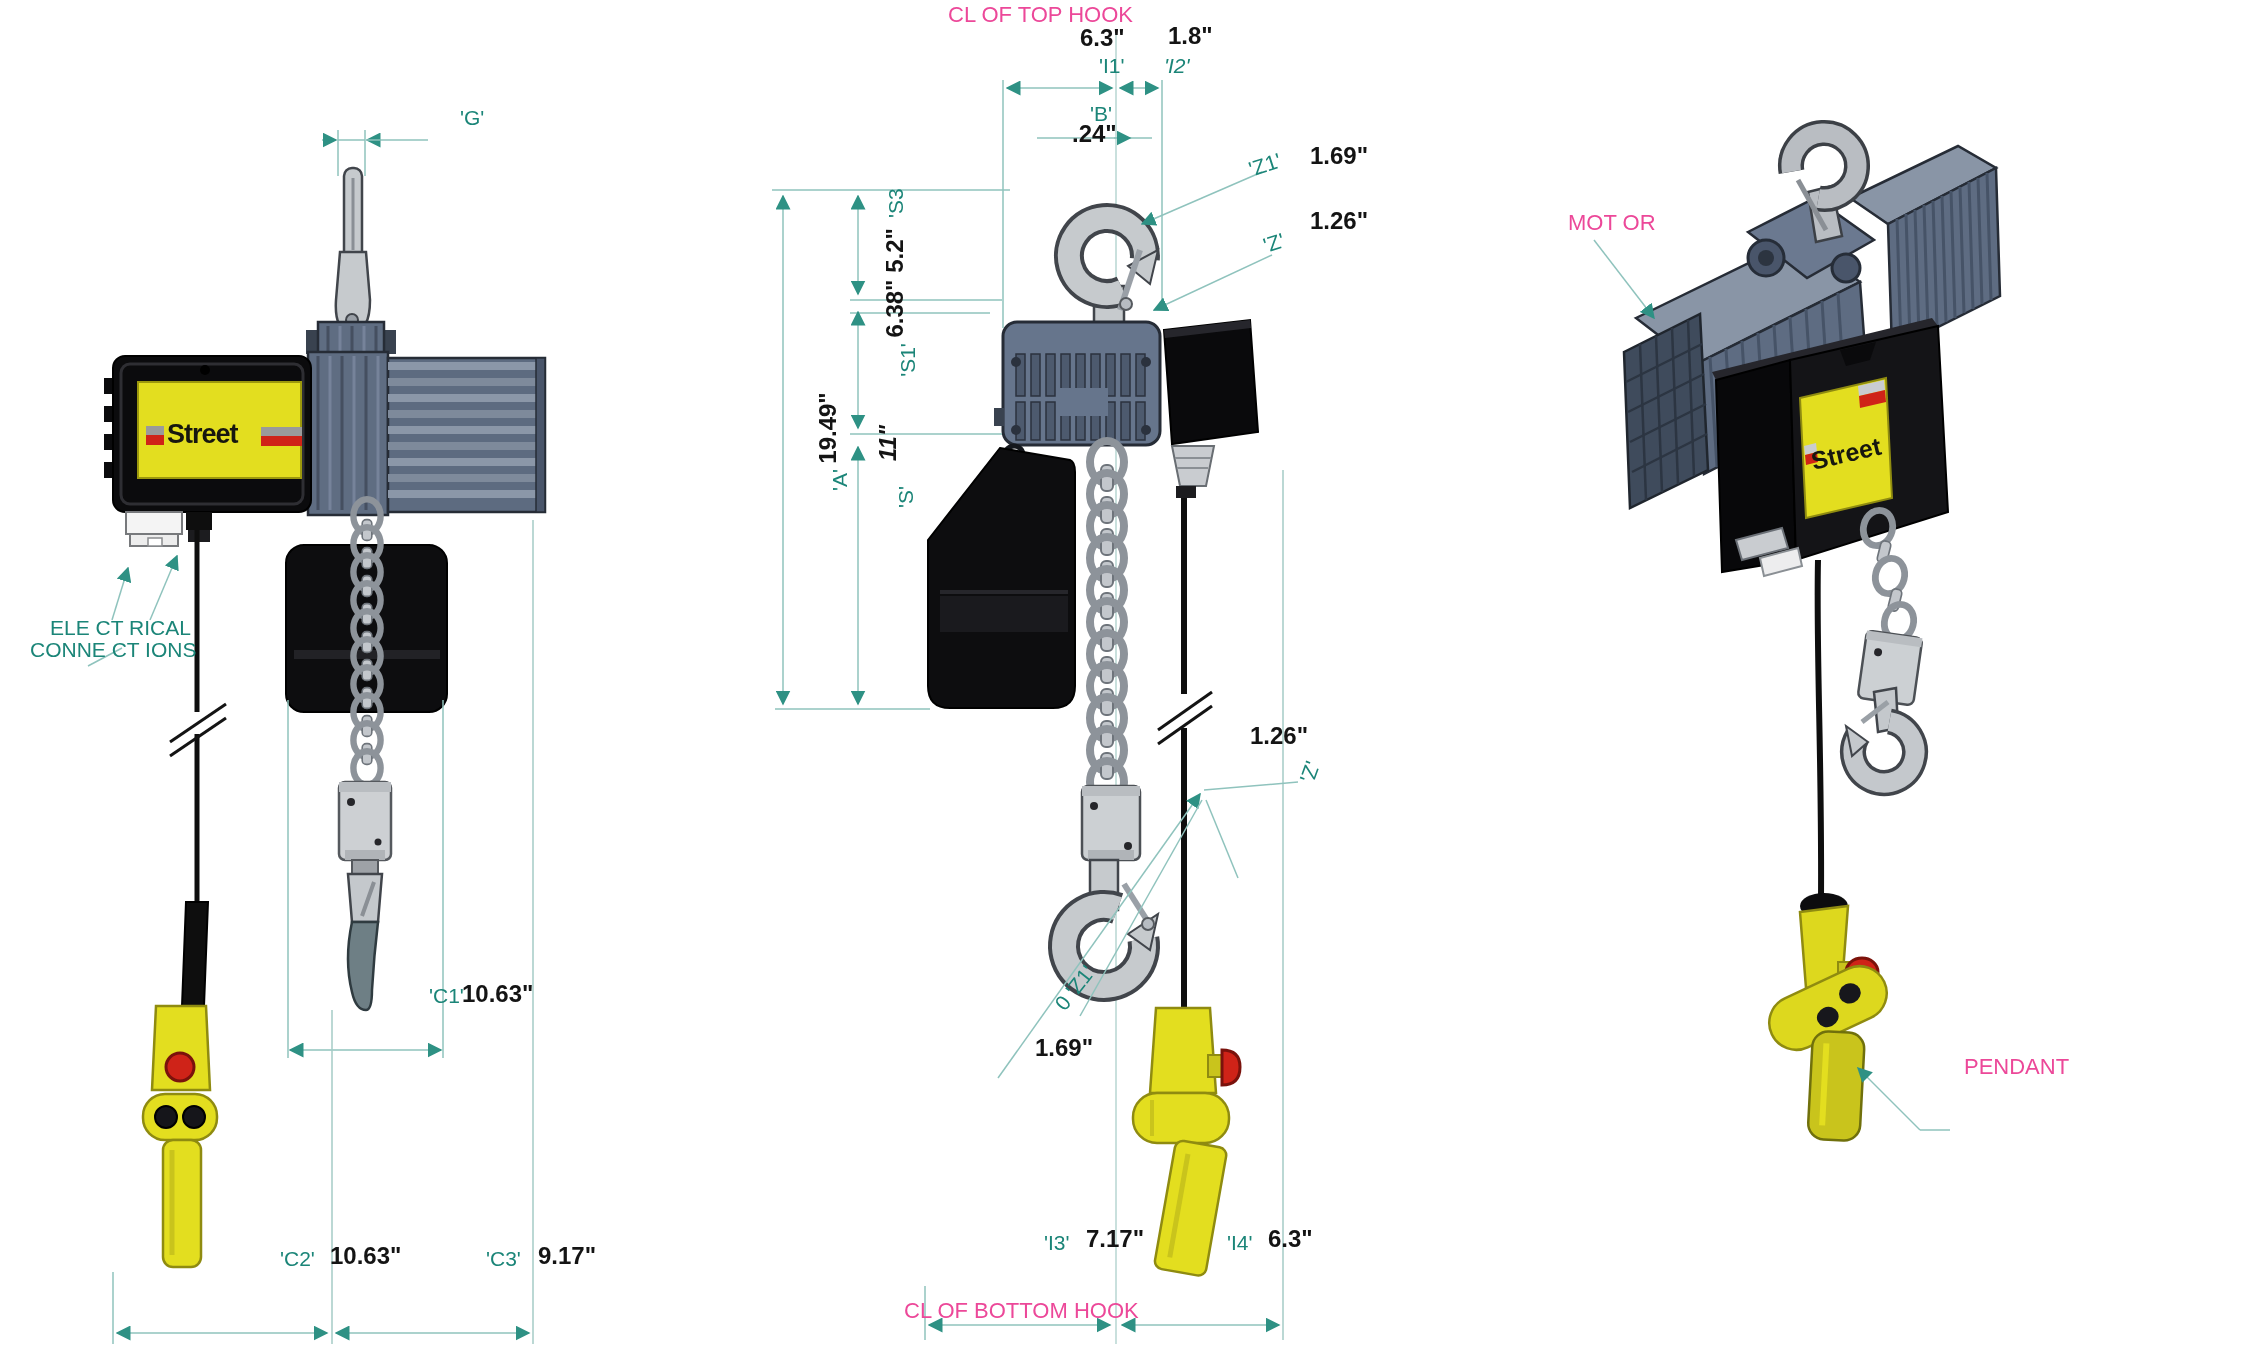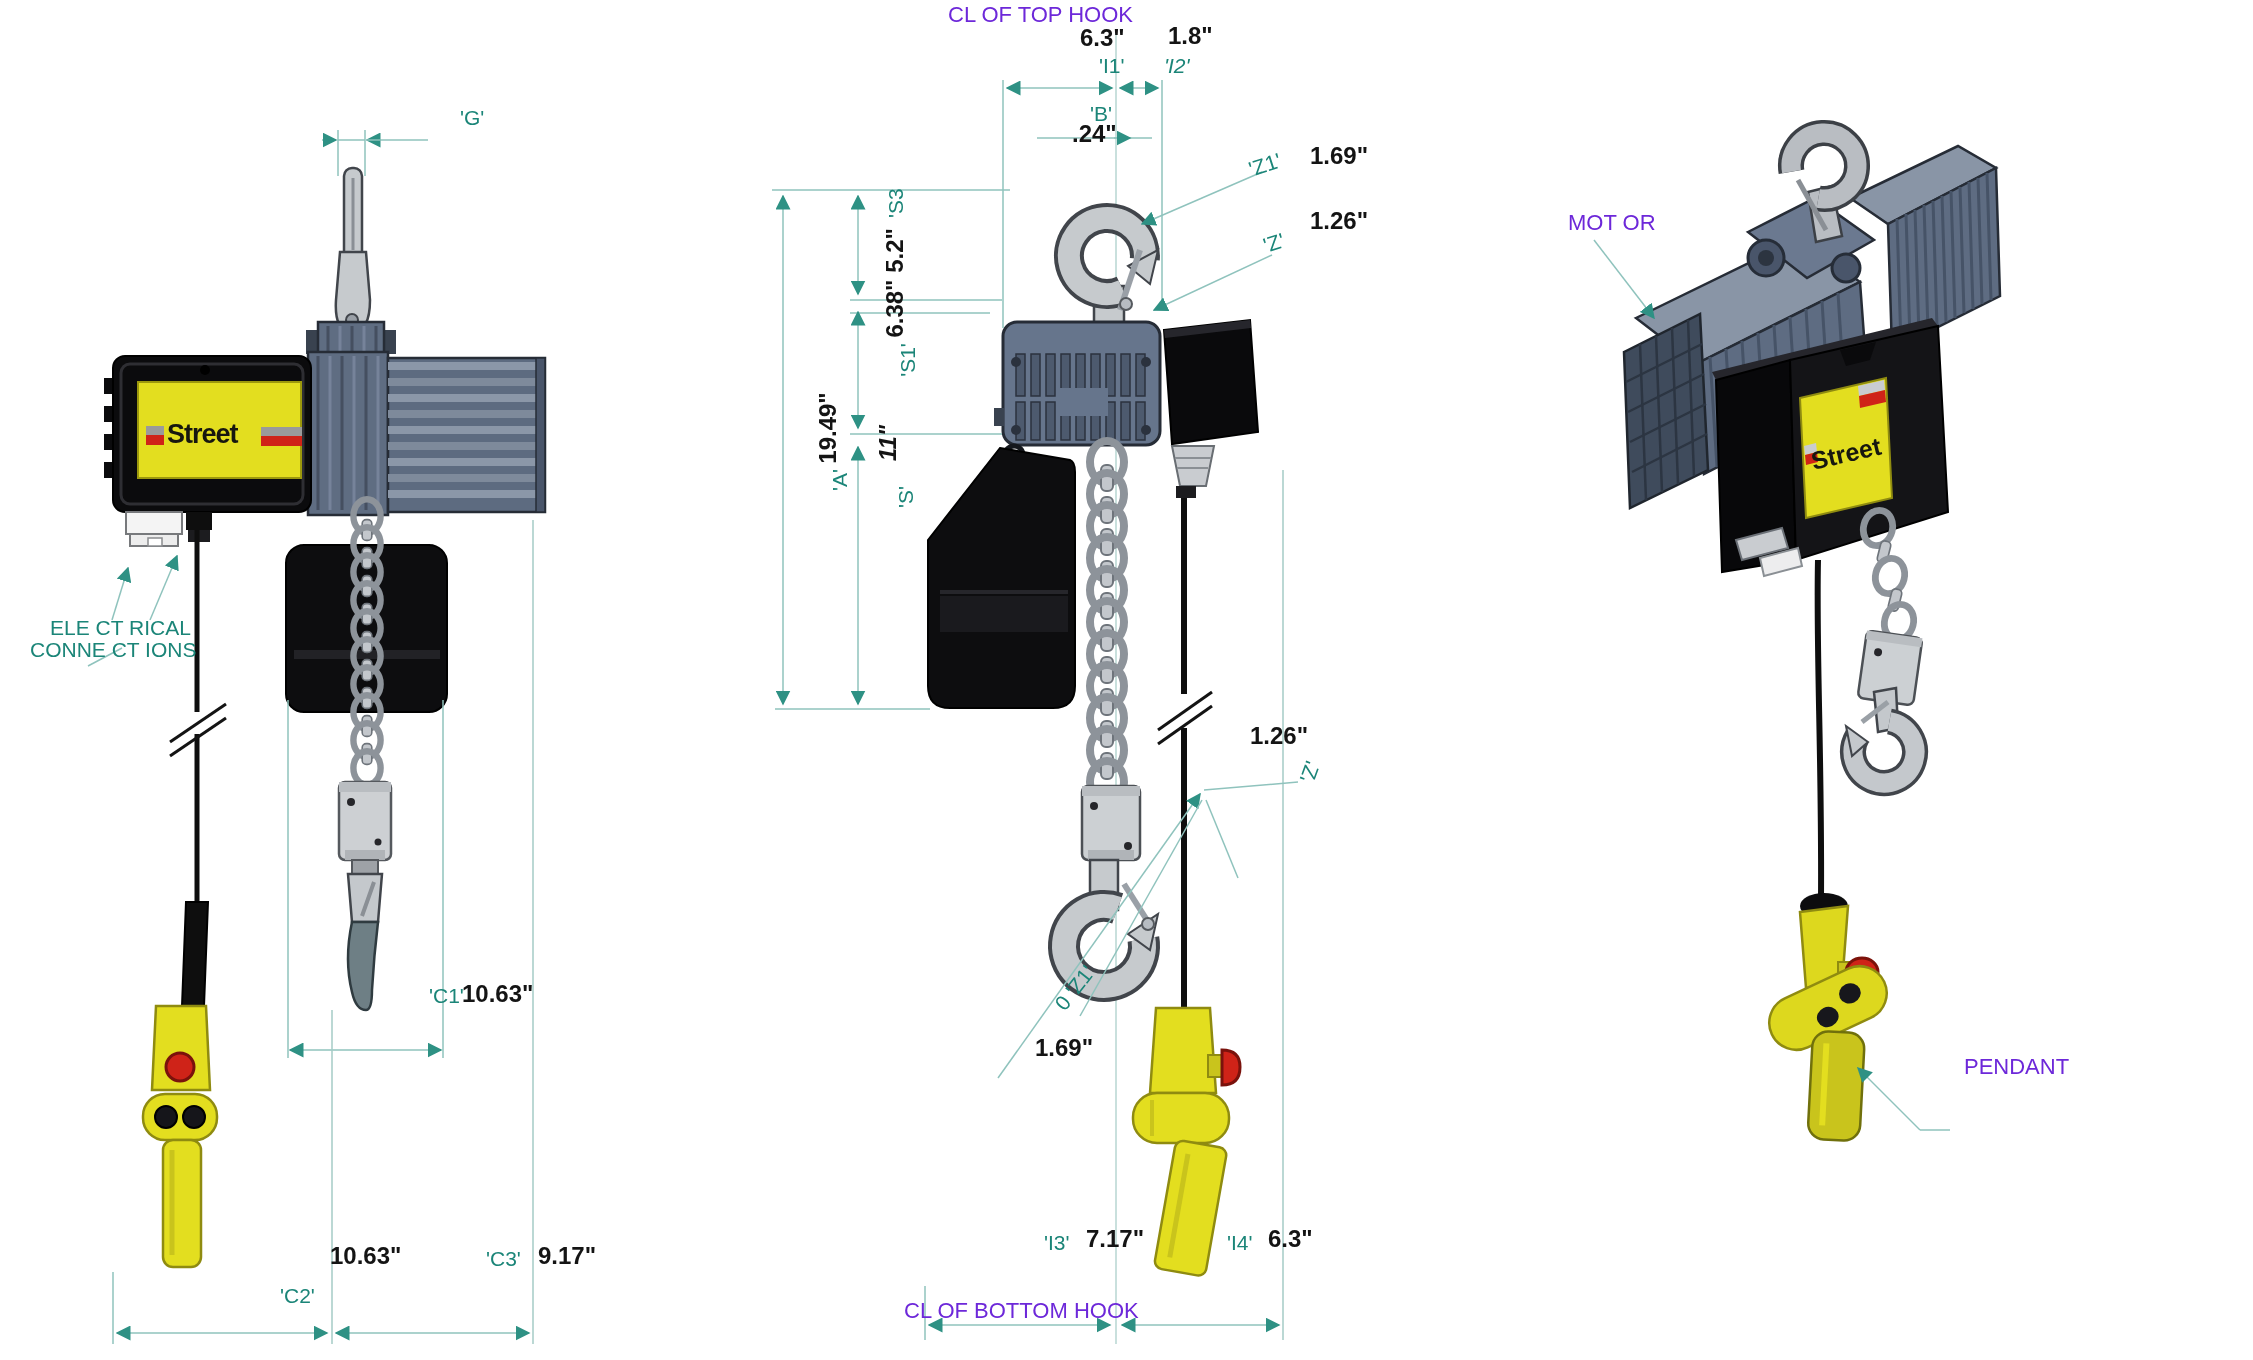--- a/index.html
+++ b/index.html
@@ -1,21 +1,21 @@
 <!DOCTYPE html>
 <html><head>
 <meta charset="utf-8">
 <style>
   html,body{margin:0;padding:0;background:#ffffff;}
   #stage{position:relative;width:2253px;height:1360px;background:#ffffff;overflow:hidden;
          font-family:"Liberation Sans", sans-serif;}
   #stage svg{position:absolute;left:0;top:0;}
   .abs{position:absolute;white-space:nowrap;}
   .t{color:#1B8578;font-size:21px;}
-  .tb{color:#6d28d9;font-size:22px;}
+  .tb{color:#ec4899;font-size:22px;}
   .d{color:#141414;font-size:24px;font-weight:bold;}
   .c{transform:translate(-50%,-50%) rotate(var(--r,0deg));}
   .vrow{display:flex;gap:10px;align-items:baseline;}
   .cap{color:#111;font-size:33px;font-weight:bold;letter-spacing:-0.3px;transform:translateX(-50%);}
   .brandtxt{color:#17170f;font-size:27px;font-weight:800;letter-spacing:-1px;}
   .ital{font-style:italic;}
 </style>
 </head>
 <body>
 
@@ -446,21 +446,21 @@
 <div class="abs t c" style="left:1265px;top:165px;--r:-18deg;">'Z1'</div>
 <div class="abs d" style="left:1310px;top:142px;">1.69"</div>
 <div class="abs d" style="left:1310px;top:207px;">1.26"</div>
 <div class="abs t c" style="left:1274px;top:243px;--r:-18deg;">'Z'</div>
 
 <div class="abs t" style="left:460px;top:106px;">'G'</div>
 <div class="abs t" style="left:50px;top:616px;">ELE CT RICAL</div>
 <div class="abs t" style="left:30px;top:638px;">CONNE CT IONS</div>
 <div class="abs t" style="left:429px;top:984px;text-align:center;">'C1'</div>
 <div class="abs d" style="left:462px;top:980px;">10.63"</div>
-<div class="abs t" style="left:280px;top:1247px;margin-top:37px;">'C2'</div>
+<div class="abs t" style="left:280px;top:1247px;">'C2'</div>
 <div class="abs d" style="left:330px;top:1242px;">10.63"</div>
 <div class="abs t" style="left:486px;top:1247px;">'C3'</div>
 <div class="abs d" style="left:538px;top:1242px;">9.17"</div>
 
 <div class="abs c vrow" style="left:895px;top:263px;--r:-90deg;">
   <span class="d">6.38" 5.2"</span>
   <span class="t">'S3</span>
 </div>
 <div class="abs t c" style="left:908px;top:360px;--r:-90deg;">'S1'</div>
 <div class="abs d c" style="left:828px;top:428px;--r:-90deg;">19.49"</div>

